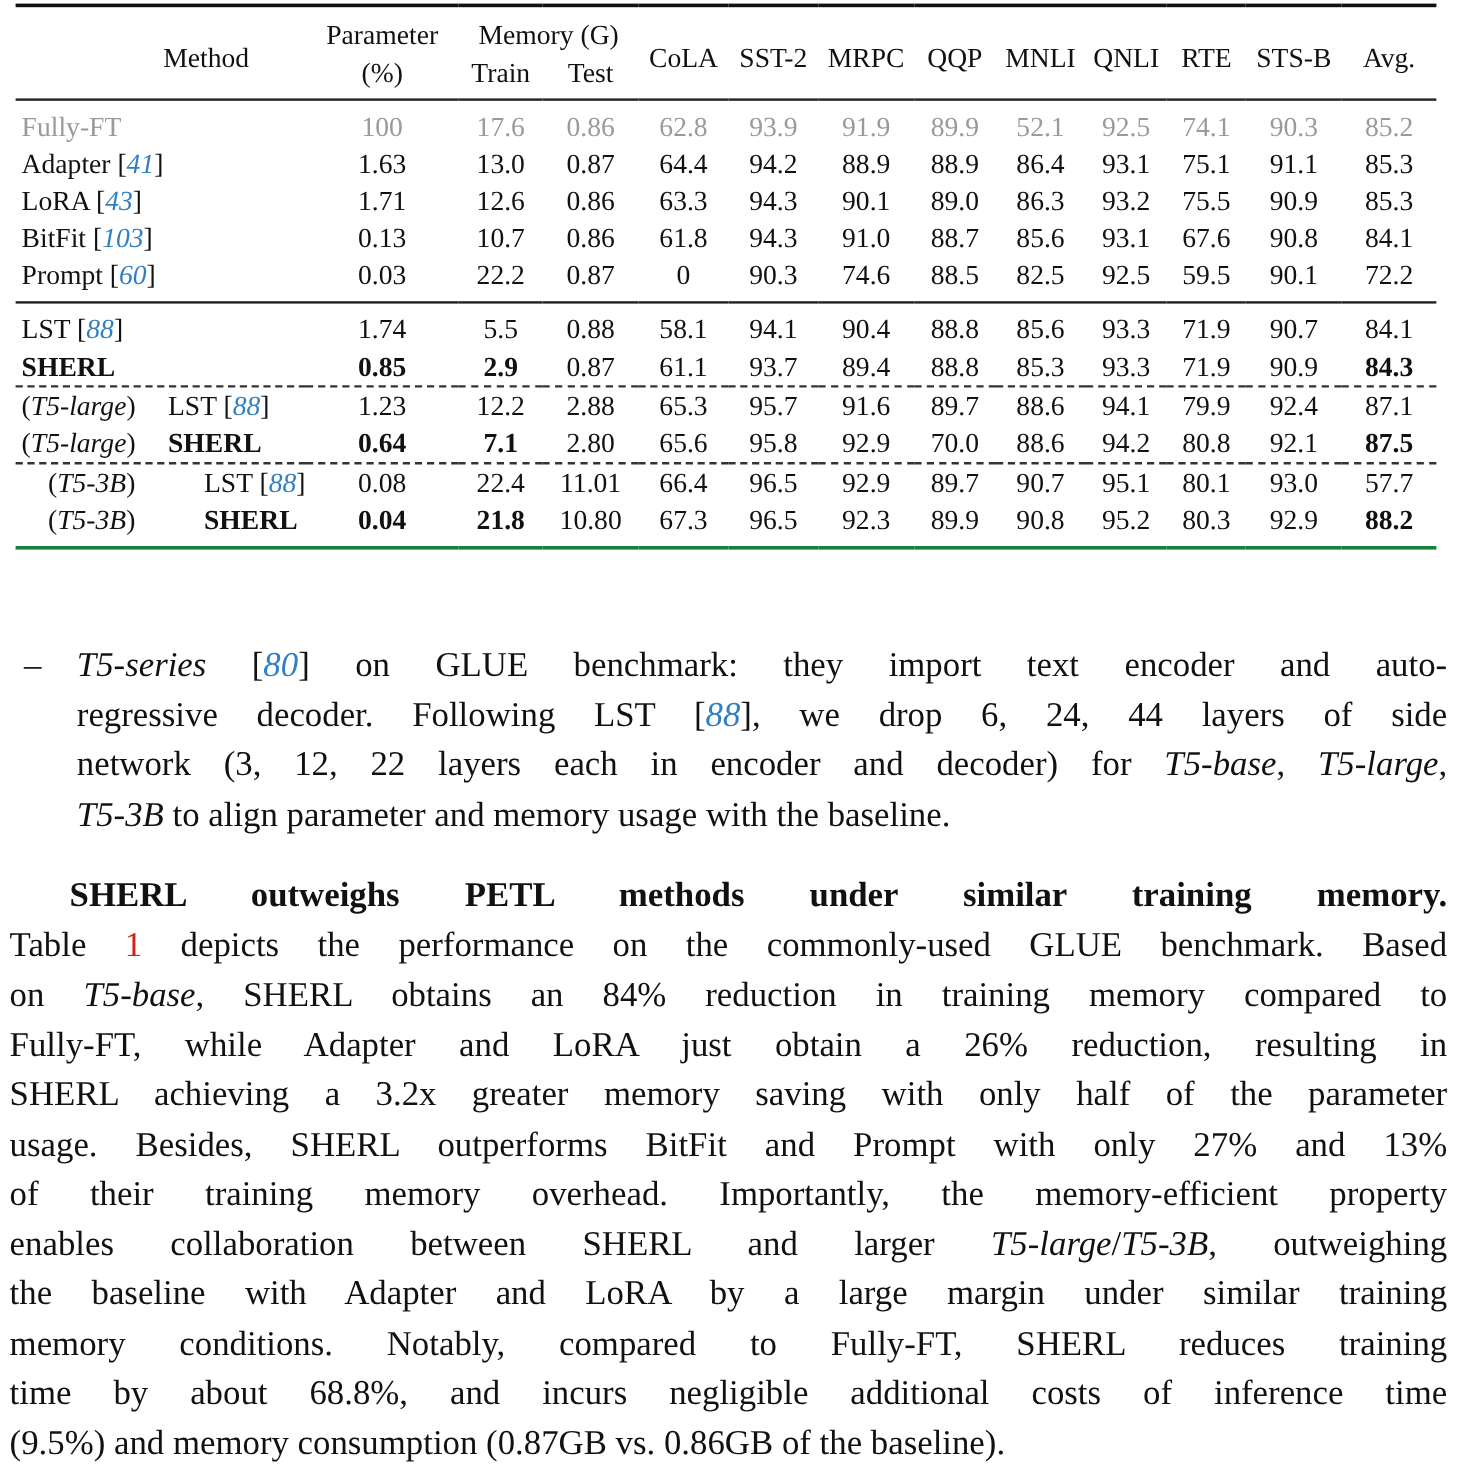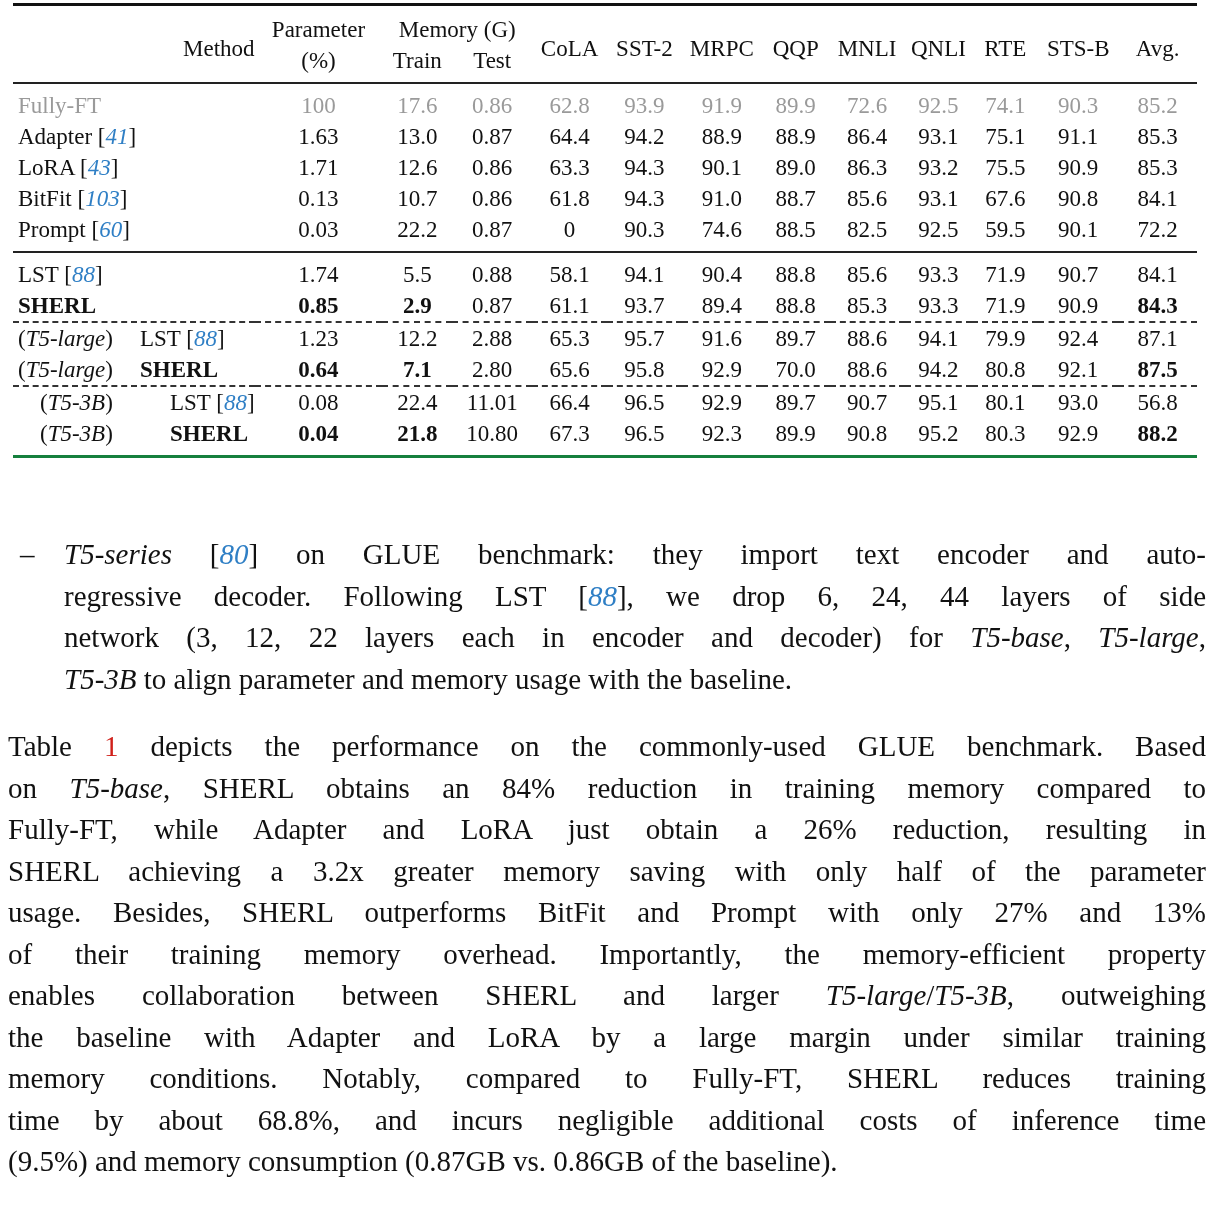--- a/index.html
+++ b/index.html
@@ -49,21 +49,21 @@
         <col style="width:80px">
         <col style="width:68px">
     <col style="width:75px">
         <col style="width:68px">
         <col style="width:66px">
         <col style="width:80px">
         <col style="width:79px">
   </colgroup>
   <thead>
     <tr class="h1 rule-top">
-      <th rowspan="2" style="text-align:right;padding-left:76px;">Method</th>
+      <th rowspan="2" style="text-align:center;padding-left:76px;">Method</th>
       <th>Parameter</th>
       <th colspan="2" style="text-align:center;padding-left:0;">Memory (G)</th>
       <th rowspan="2">CoLA</th>
       <th rowspan="2">SST-2</th>
       <th rowspan="2">MRPC</th>
       <th rowspan="2">QQP</th>
       <th rowspan="2">MNLI</th>
       <th rowspan="2">QNLI</th>
       <th rowspan="2">RTE</th>
       <th rowspan="2">STS-B</th>
@@ -78,21 +78,21 @@
   <tbody id="g1">
         <tr class="first gray">
           <td class="method"><span>Fully-FT</span></td>
           <td>100</td>
           <td>17.6</td>
           <td>0.86</td>
           <td>62.8</td>
           <td>93.9</td>
           <td>91.9</td>
           <td>89.9</td>
-          <td>72.6</td>
+          <td>52.1</td>
           <td>92.5</td>
           <td>74.1</td>
           <td>90.3</td>
           <td>85.2</td>
         </tr>
         <tr class="">
           <td class="method"><span>Adapter</span> [<span class="cite">41</span>]</td>
           <td>1.63</td>
           <td>13.0</td>
           <td>0.87</td>
@@ -219,21 +219,21 @@
           <td>22.4</td>
           <td>11.01</td>
           <td>66.4</td>
           <td>96.5</td>
           <td>92.9</td>
           <td>89.7</td>
           <td>90.7</td>
           <td>95.1</td>
           <td>80.1</td>
           <td>93.0</td>
-          <td>56.8</td>
+          <td>57.7</td>
         </tr>
         <tr class="last rule-bot">
           <td class="method"><span class="pref3">(<i>T5-3B</i>)</span><span class="bold">SHERL</span></td>
           <td class="bold">0.04</td>
           <td class="bold">21.8</td>
           <td>10.80</td>
           <td>67.3</td>
           <td>96.5</td>
           <td>92.3</td>
           <td>89.9</td>
@@ -251,20 +251,21 @@
   <span class="dash-mark">–</span>
   <div class="btxt">
     <span class="line"><i>T5-series</i> [<span class="cite">80</span>]<span> on GLUE benchmark: they import text encoder and auto-</span></span>
     <span class="line"><span>regressive decoder. Following LST [</span><span class="cite">88</span><span>], we drop 6, 24, 44 layers of side</span></span>
     <span class="line"><span>network (3, 12, 22 layers each in encoder and decoder) for </span><i>T5-base</i>, <i>T5-large</i>,</span>
     <span class="line lastl"><i>T5-3B</i><span> to align parameter and memory usage with the baseline.</span></span>
   </div>
 </div>
 
 <div class="text para">
+  <span class="head">SHERL outweighs PETL methods under similar training memory.</span>
   <span class="line"><span>Table </span><span class="red">1</span><span> depicts the performance on the commonly-used GLUE benchmark. Based</span></span>
   <span class="line"><span>on </span><i>T5-base</i><span>, SHERL obtains an 84% reduction in training memory compared to</span></span>
   <span class="line">Fully-FT, while Adapter and LoRA just obtain a 26% reduction, resulting in</span>
   <span class="line">SHERL achieving a 3.2x greater memory saving with only half of the parameter</span>
   <span class="line">usage. Besides, SHERL outperforms BitFit and Prompt with only 27% and 13%</span>
   <span class="line">of their training memory overhead. Importantly, the memory-efficient property</span>
   <span class="line"><span>enables collaboration between SHERL and larger </span><i>T5-large</i>/<i>T5-3B</i><span>, outweighing</span></span>
   <span class="line">the baseline with Adapter and LoRA by a large margin under similar training</span>
   <span class="line">memory conditions. Notably, compared to Fully-FT, SHERL reduces training</span>
   <span class="line">time by about 68.8%, and incurs negligible additional costs of inference time</span>

